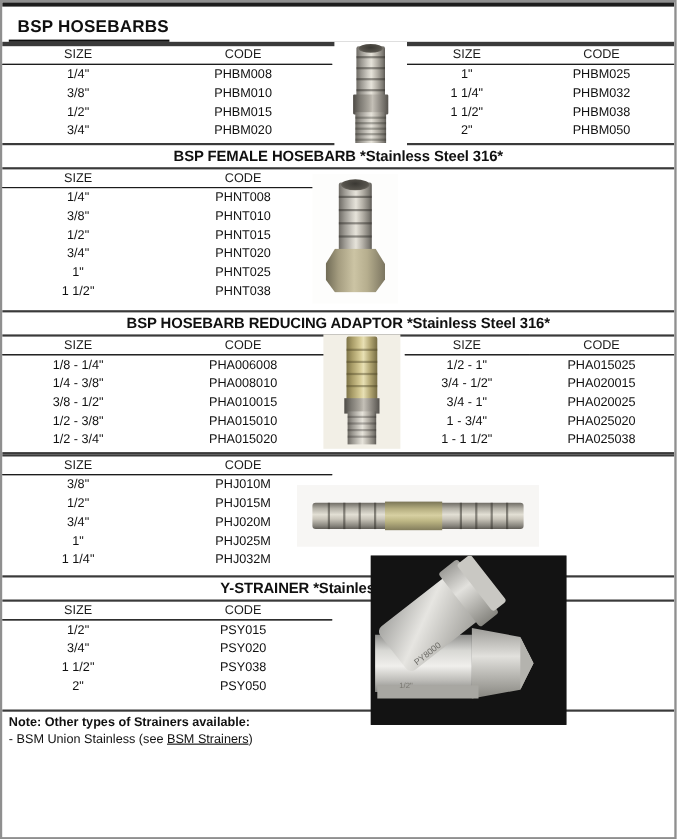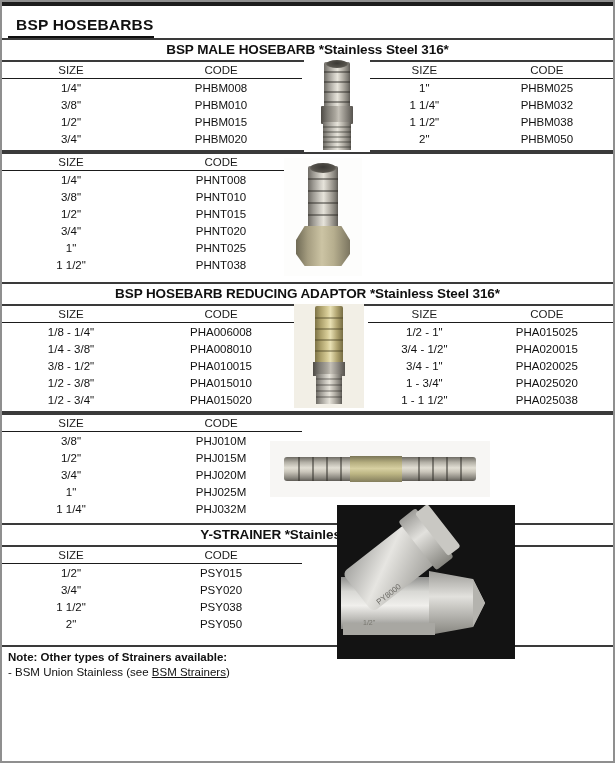--- a/index.html
+++ b/index.html
@@ -181,21 +181,20 @@
 <div id="page">
 
   <div class="topbar"></div>
 
   <div class="title-wrap">
     <div class="doc-title">BSP HOSEBARBS</div>
   </div>
 
   <div class="rule"></div>
   <div class="section">
-    <div class="section-header">BSP MALE HOSEBARB *Stainless Steel 316*</div>
     <div class="rule"></div>
 
     <div class="cols" style="height:88px;">
       <div class="col col-left">
         <table class="pt">
           <thead>
             <tr>
               <th class="c-size">SIZE</th>
               <th class="c-code">CODE</th>
             </tr>
@@ -269,20 +268,21 @@
               <td class="c-code">PHBM050</td>
             </tr>
           </tbody>
         </table>
       </div>
     </div>
   </div>
 
   <div class="rule"></div>
   <div class="section">
+    <div class="section-header">BSP FEMALE HOSEBARB *Stainless Steel 316*</div>
     <div class="rule"></div>
 
     <div class="cols" style="height:128px;">
       <div class="col col-left">
         <table class="pt">
           <thead>
             <tr>
               <th class="c-size">SIZE</th>
               <th class="c-code">CODE</th>
             </tr>

